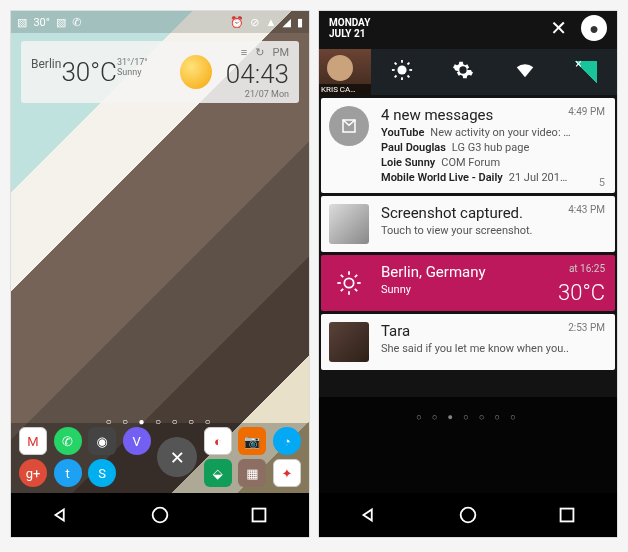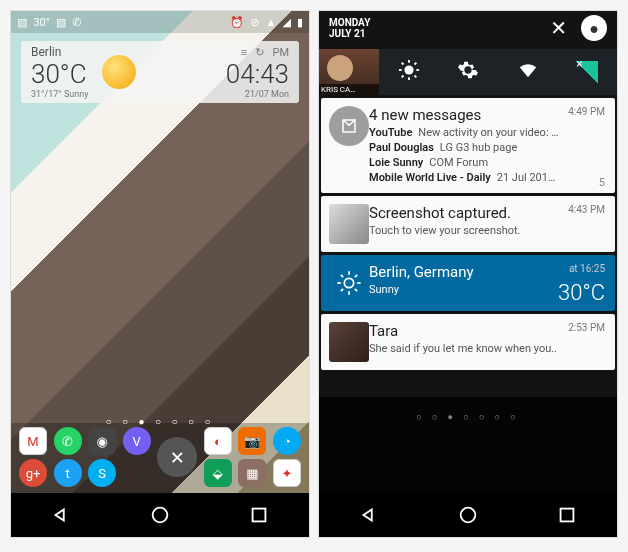--- a/index.html
+++ b/index.html
@@ -46,21 +46,21 @@
     top: 30px; left: 10px; right: 10px;
     height: 62px;
     background: rgba(245,245,245,0.85);
     color: #444;
     display: flex;
     align-items: center;
     padding: 6px 10px;
     border-radius: 3px;
     z-index: 5;
   }
-  .ww-left { display:flex; flex-direction:column; }
+  .ww-left { display:flex; flex-direction:row; }
   .ww-city { font-size: 12px; color:#555; }
   .ww-temp { font-size: 26px; font-weight: 300; color:#333; }
   .ww-sub { font-size: 9px; color:#777; }
   .ww-sun {
     width: 34px; height: 34px; border-radius:50%;
     background: radial-gradient(circle at 35% 35%, #ffe27a, #f6a60a);
     margin: 0 14px;
   }
   .ww-right { margin-left:auto; text-align:right; }
   .ww-clock { font-size: 26px; font-weight:300; color:#333; }
@@ -84,39 +84,39 @@
   
   .shade { position:absolute; inset:0; background:#131313; }
   .shade-header {
     display:flex; align-items:center; color:#fff; padding:4px 10px 8px; gap:8px;
   }
   .shade-time { font-size:34px; font-weight:300; letter-spacing:-1px;}
   .shade-date { font-size:10px; line-height:1.1;font-weight:bold; }
   .shade-header .spacer { flex:1; }
   .shade-controls { display:flex; align-items:center; gap:14px; font-size:20px; }
   .qs-row { display:flex; align-items:center; background:#1d2226; height:46px; }
-  .qs-avatar { width:60px; height:46px; background:linear-gradient(#6b4333,#3a281c); position:relative; }
+  .qs-avatar { width:52px; height:46px; background:linear-gradient(#6b4333,#3a281c); position:relative; }
   .qs-avatar::after{ content:""; position:absolute; top:6px; left:8px; width:26px; height:26px; border-radius:50%; background:#caa27b;}
   .qs-user { position:absolute; bottom:0; left:0; font-size:8px; color:#fff; background:rgba(0,0,0,0.6); width:100%; padding:1px 2px; }
   .qs-icons { display:flex; flex:1; justify-content:space-around; align-items:center; color:#fff; font-size:18px; }
   .qs-icon svg{ width:22px; height:22px; fill:#fff;}
   .qs-cell { width:22px; height:22px; background:linear-gradient(to top right, transparent 48%, #19c39c 50%); position:relative;}
   .qs-cell::before{ content:"×"; position:absolute; top:-4px; left:0; font-size:12px; color:#fff;}
 
   .cards { padding:3px 2px; display:flex; flex-direction:column; gap:3px; }
-  .card { background:#fafafa; border-radius:2px; padding:8px 8px 8px 8px; display:flex; gap:0; color:#222; position:relative; }
+  .card { background:#fafafa; border-radius:2px; padding:8px 8px 8px 8px; display:flex; gap:12px; color:#222; position:relative; }
   .card .meta { position:absolute; top:8px; right:10px; font-size:10px; color:#777;}
   .card h4 { font-size:15px; font-weight:400; margin-bottom:2px;}
   .card .line { font-size:11px; color:#555; line-height:1.35; white-space:nowrap; overflow:hidden; text-overflow:ellipsis; max-width:190px;}
   .card .line b { color:#222; font-weight:600; margin-right:6px;}
   .card .count { position:absolute; bottom:4px; right:10px; font-size:11px; color:#888;}
   .pic { width:40px; height:40px; border-radius:50%; background:#9e9e9e; display:flex; align-items:center; justify-content:center; color:#fff;}
   .pic.thumb { border-radius:3px; background:linear-gradient(135deg,#dcdcdc,#888);}
   .pic.photo { border-radius:3px; background:linear-gradient(135deg,#5a423a,#2d2018);}
-  .card.dark { background:#0369a1; color:#fff; }
+  .card.dark { background:#be185d; color:#fff; }
   .card.dark .line, .card.dark h4 { color:#fff; }
   .card.dark .meta { color:#ccc; }
   .weather-temp { font-size:22px; font-weight:300; position:absolute; right:10px; bottom:6px; color:#fff;}
 
   .shade-dim { position:absolute; bottom:44px; left:0; right:0; height:96px;
     background:rgba(0,0,0,0.7); z-index:2; }
   .shade-dots { position:absolute; bottom:115px; left:0; right:0; text-align:center; color:rgba(255,255,255,0.5); font-size:9px; letter-spacing:4px; z-index:3;}
 
   .watermark { position:absolute; bottom:2px; right:4px; font-size:9px; color:rgba(0,0,0,0.25); z-index:20;}
 </style>

